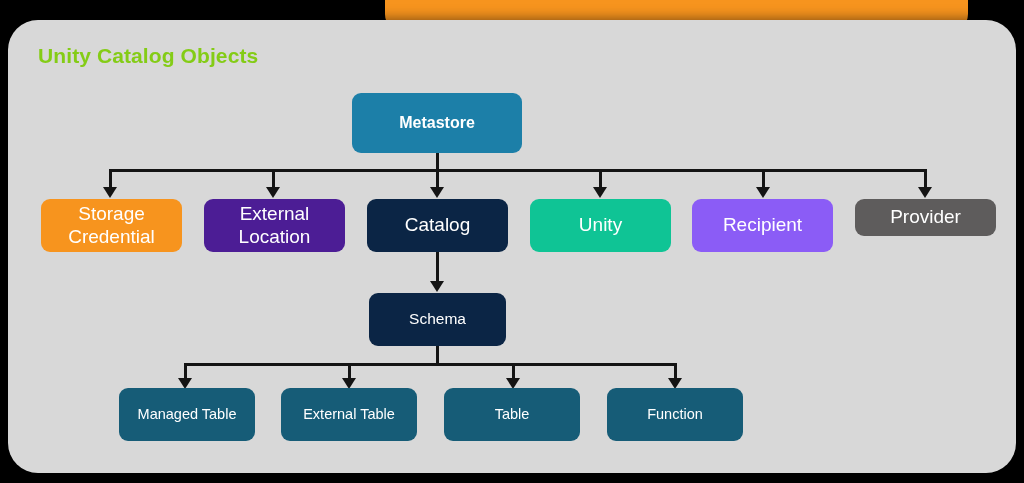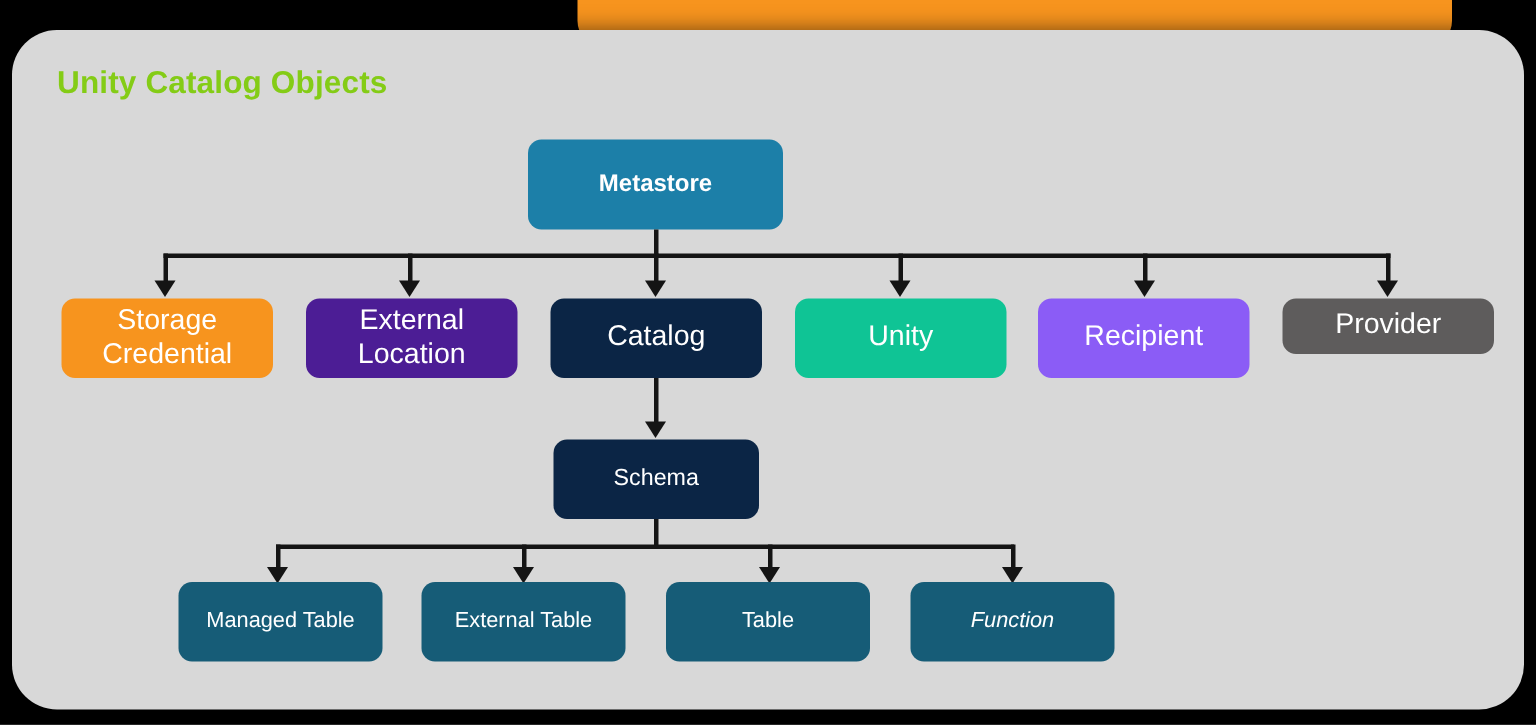--- a/index.html
+++ b/index.html
@@ -150,15 +150,15 @@
 
   <div class="conn-v" style="left:674px; top:363px; height:16px;"></div>
   <div class="arrow-head" style="left:668px; top:378px;"></div>
 
   <div class="node lvl4" style="left:119px; top:388px; width:136px; height:53px; background:#165C77;">Managed Table</div>
 
   <div class="node lvl4" style="left:281px; top:388px; width:136px; height:53px; background:#165C77;">External Table</div>
 
   <div class="node lvl4" style="left:444px; top:388px; width:136px; height:53px; background:#165C77;">Table</div>
 
-  <div class="node lvl4" style="left:607px; top:388px; width:136px; height:53px; background:#165C77;font-style:italic;">Function</div>
+  <div class="node lvl4" style="left:607px; top:388px; width:136px; height:53px; background:#165C77;">Function</div>
 
 </div>
 
 </body></html>

